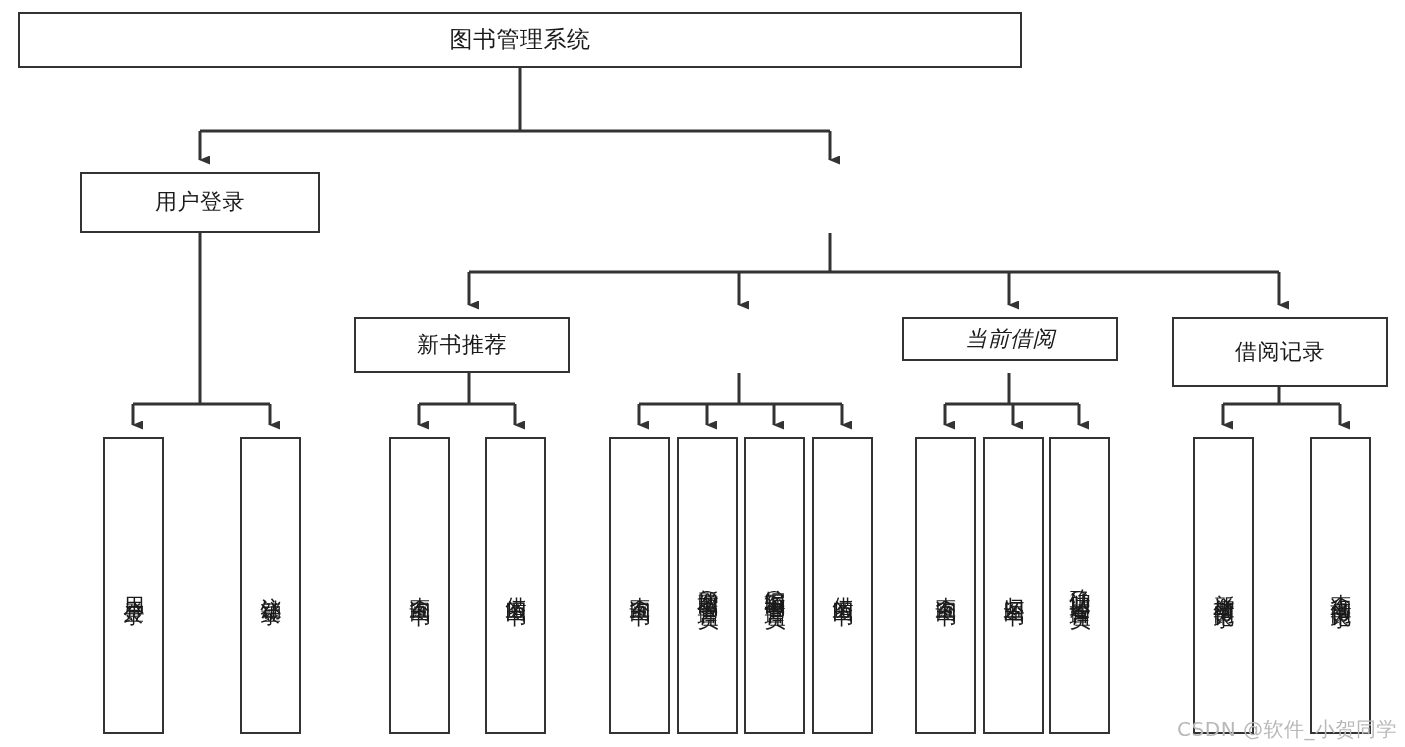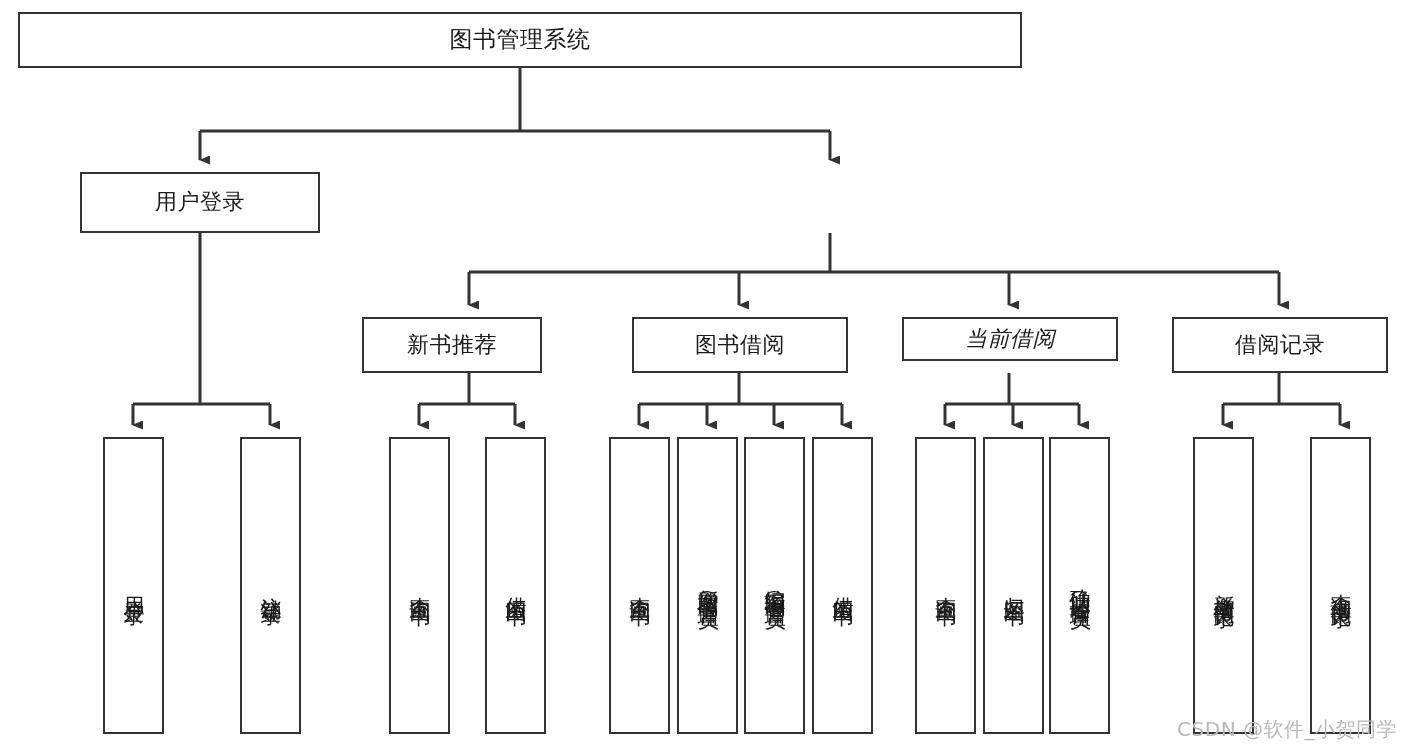--- a/index.html
+++ b/index.html
@@ -126,33 +126,30 @@
 
   <div class="node horizontal root" style="left:18px; top:12px; width:1004px; height:56px;">
     <span class="label">图书管理系统</span>
   </div>
 
   <div class="node horizontal" style="left:80px; top:172px; width:240px; height:61px;">
     <span class="label">用户登录</span>
   </div>
 
 
-  <div class="node horizontal" style="left:362px; top:317px; width:180px; height:56px;">
+  <div class="node horizontal" style="left:354px; top:317px; width:216px; height:56px;">
     <span class="label">新书推荐</span>
   </div>
 
-  <div class="node horizontal" style="left:632px; top:317px; width:216px; height:56px;">
-    <span class="label">图书借阅</span>
-  </div>
 
   <div class="node horizontal" style="left:902px; top:317px; width:216px; height:44px;font-style:italic;">
     <span class="label">当前借阅</span>
   </div>
 
-  <div class="node horizontal" style="left:1172px; top:317px; width:216px; height:56px;">
+  <div class="node horizontal" style="left:1172px; top:317px; width:216px; height:70px;">
     <span class="label">借阅记录</span>
   </div>
 
   <div class="node vertical" style="left:103px; top:437px; width:61px; height:297px;">
     <span class="label">用户登录</span>
   </div>
 
   <div class="node vertical" style="left:240px; top:437px; width:61px; height:297px;">
     <span class="label">注销登录</span>
   </div>

